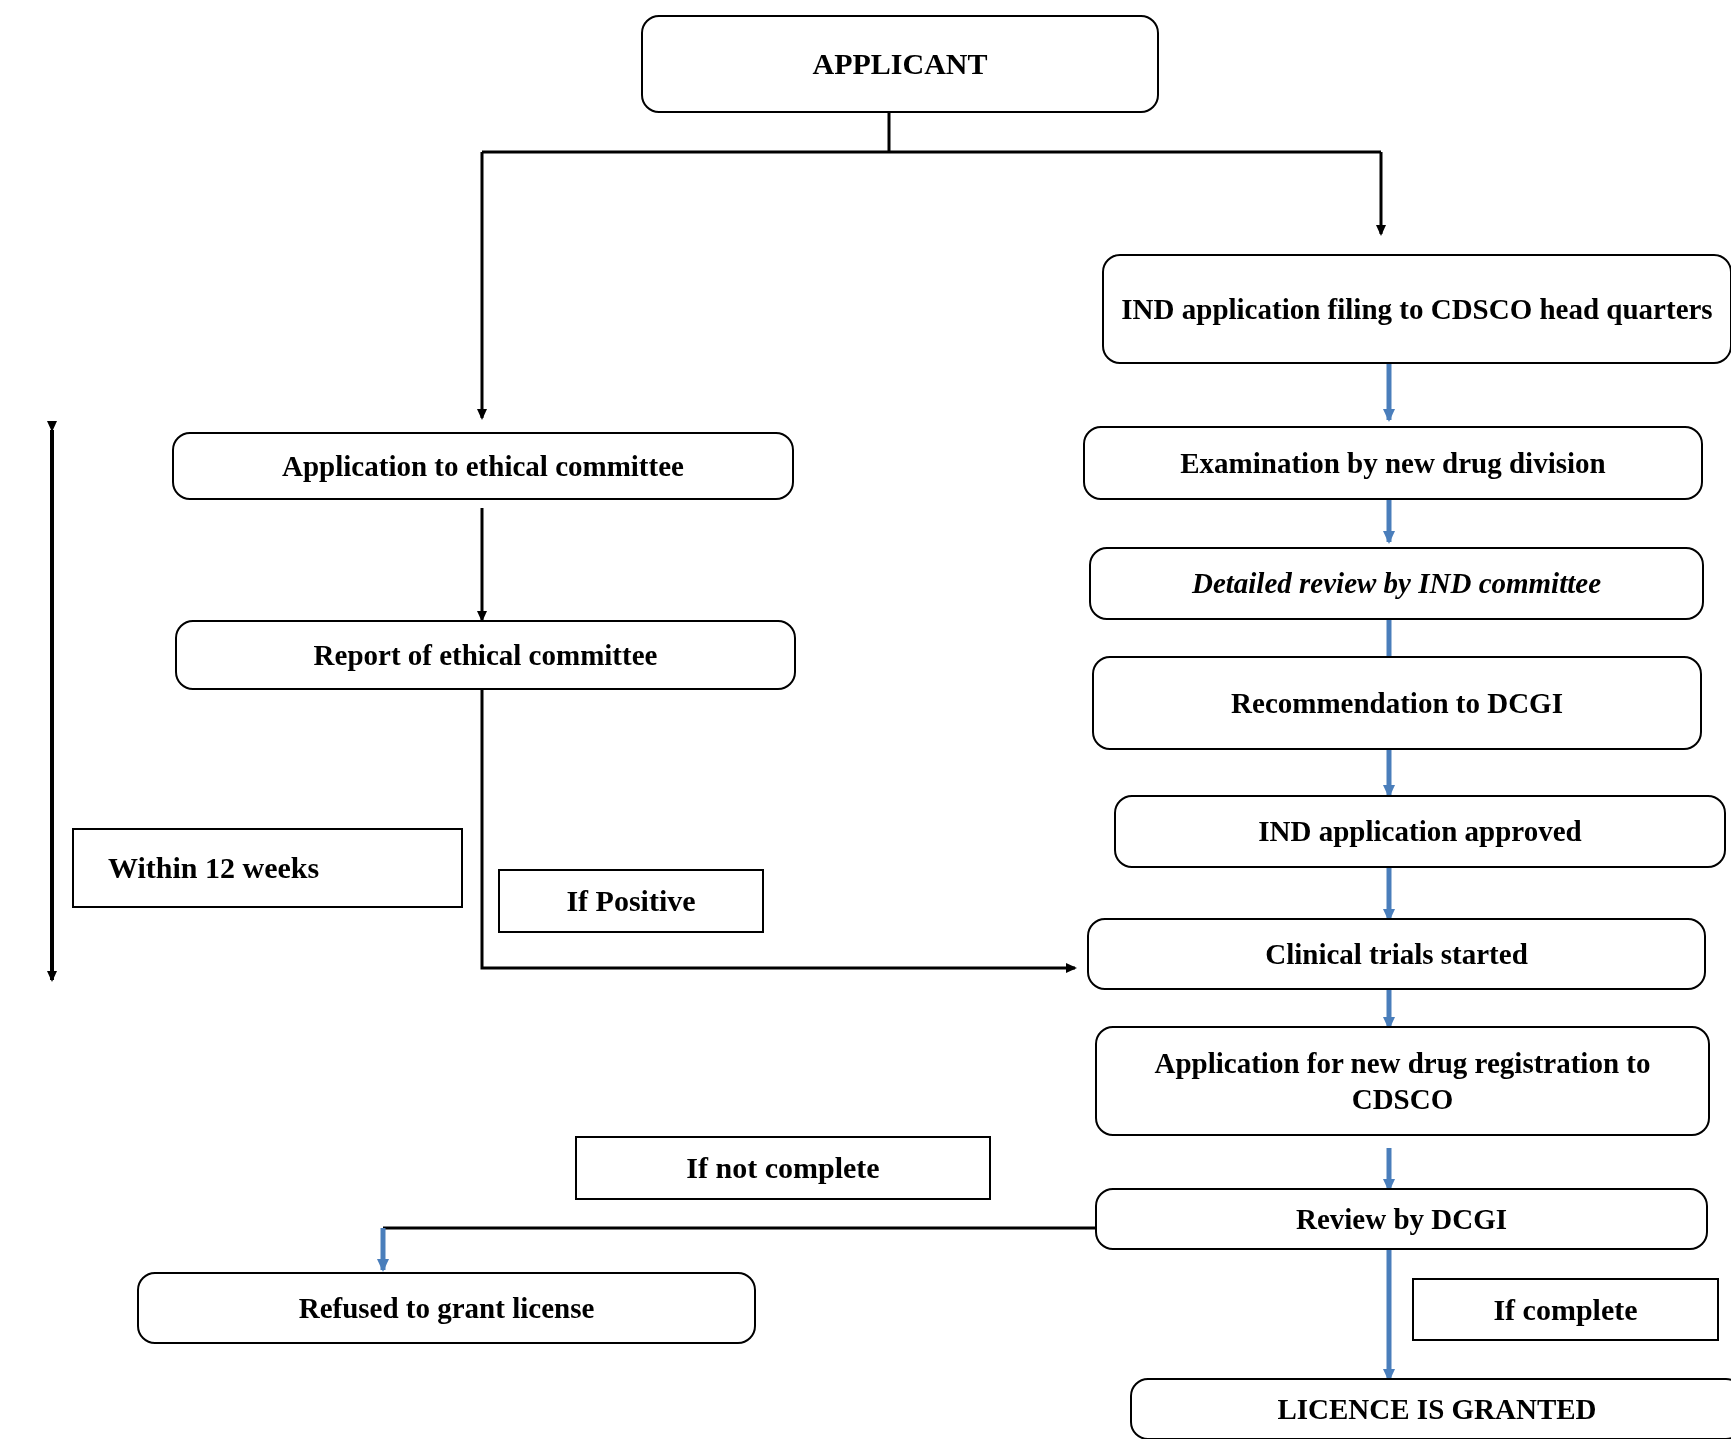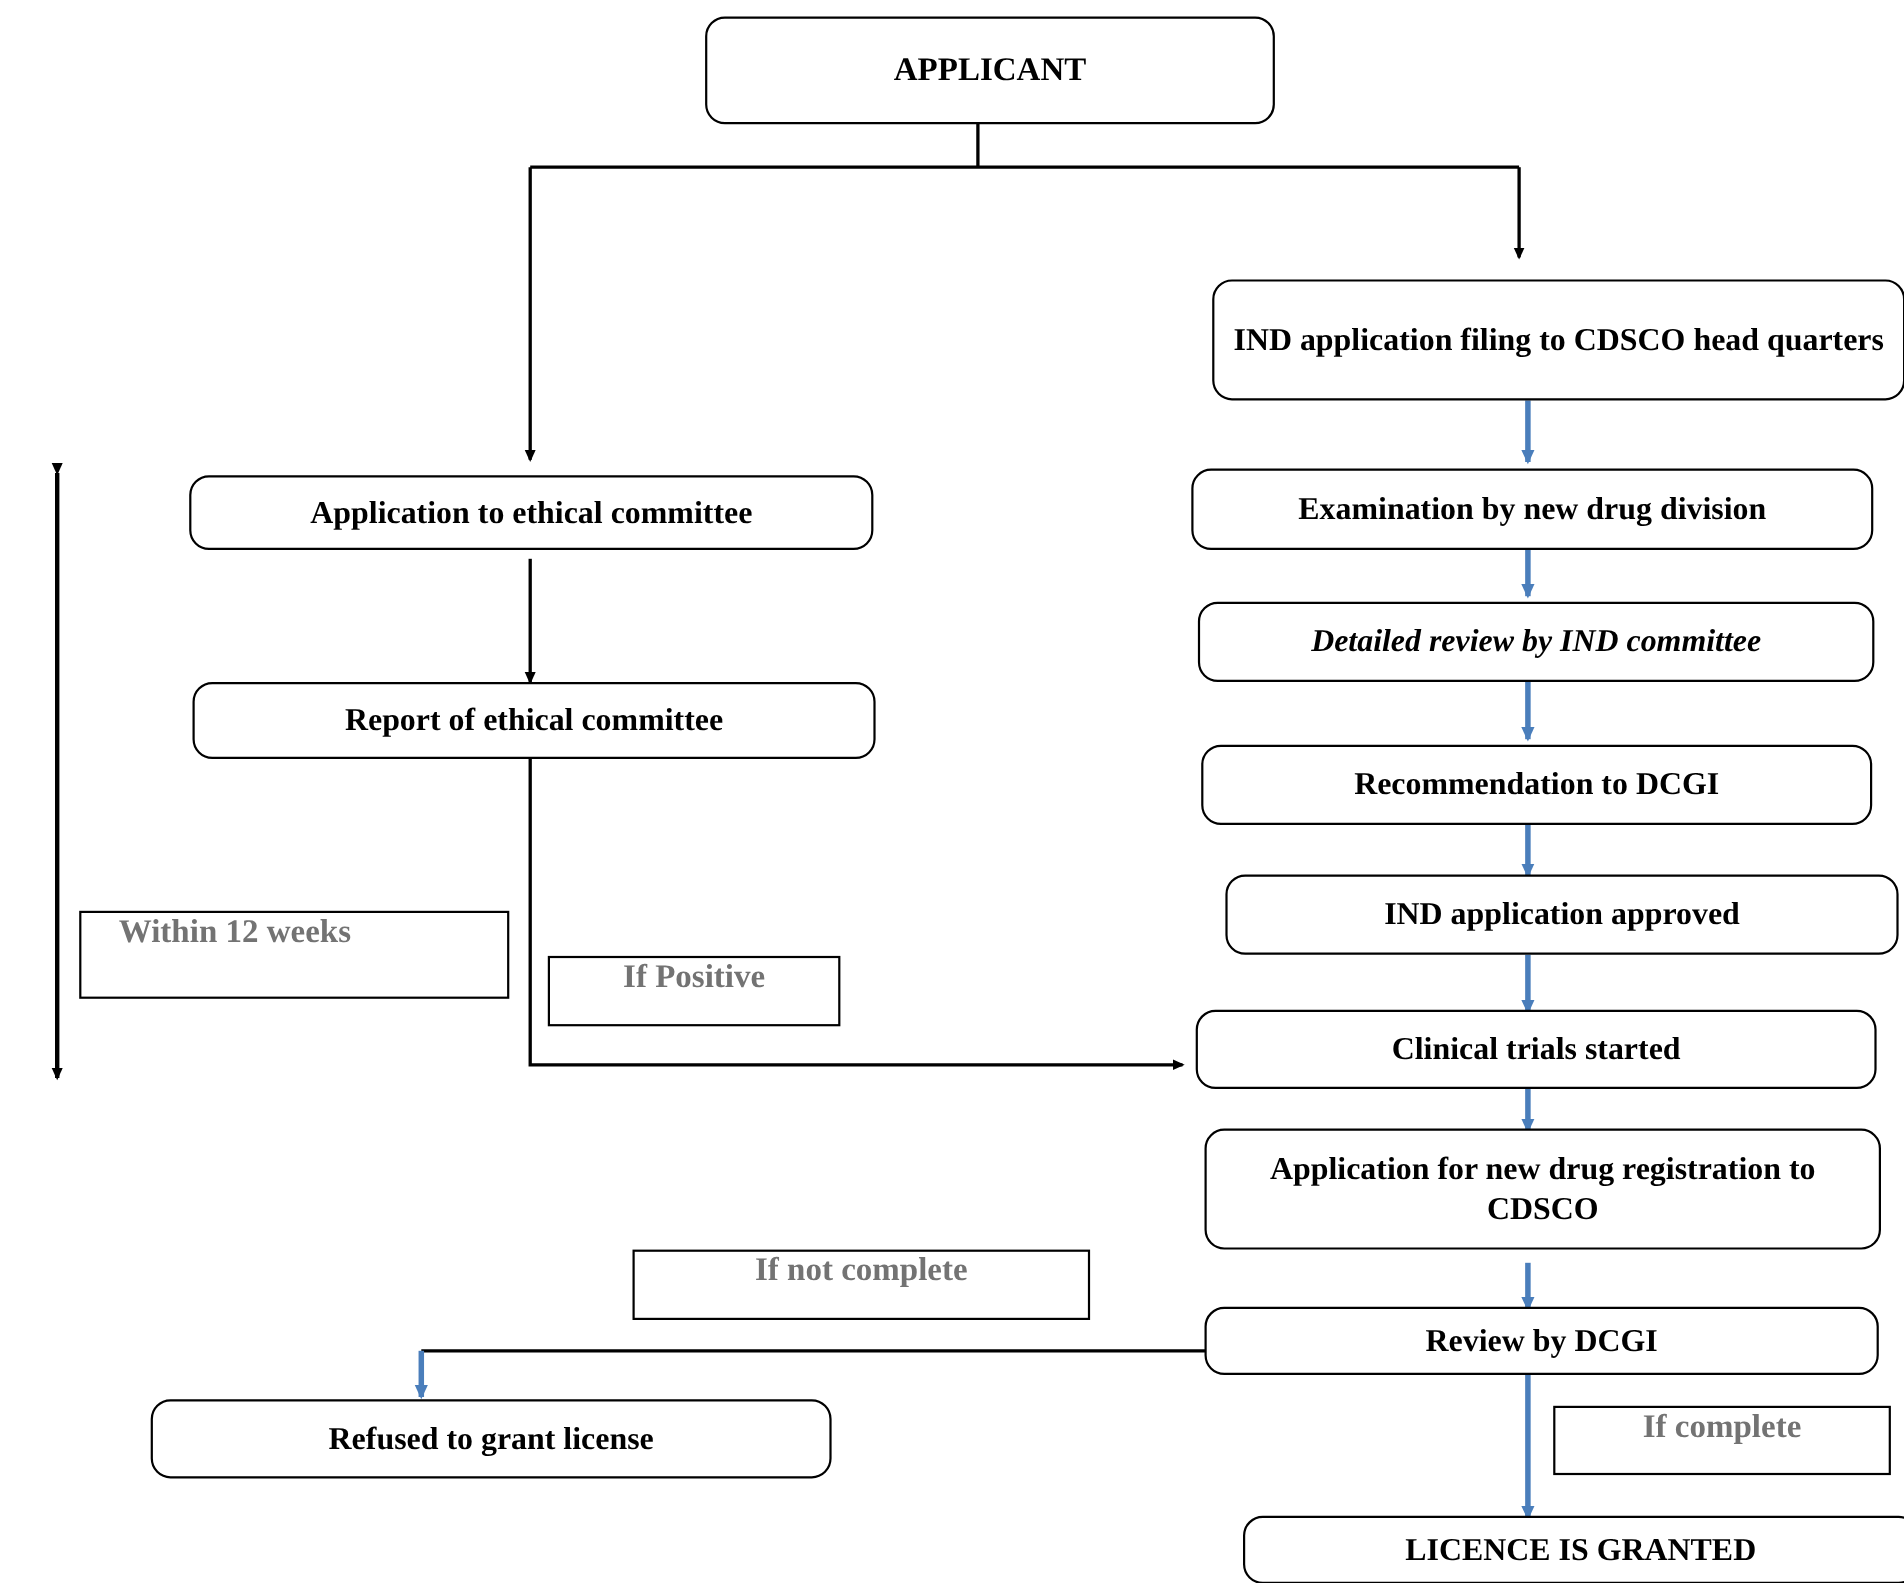--- a/index.html
+++ b/index.html
@@ -32,25 +32,25 @@
     line-height: 1.25;
     padding: 2px 10px;
   }
   .label-box {
     position: absolute;
     box-sizing: border-box;
     border: 2px solid #000000;
     border-radius: 0;
     background: #ffffff;
     display: flex;
-    align-items: flex-start;
+    align-items: center;
     justify-content: center;
     text-align: center;
     font-weight: bold;
-    color: #737373;
+    color: #000000;
   }
   .label-left {
     justify-content: flex-start;
     padding-left: 34px;
   }
   svg.edges {
     position: absolute;
     left: 0;
     top: 0;
     width: 1731px;
@@ -119,21 +119,21 @@
   </div>
 
   <div class="node fs-29" style="left:175px; top:620px; width:621px; height:70px;">
     <span>Report of ethical committee</span>
   </div>
 
   <div class="node fs-29" style="left:1089px; top:547px; width:615px; height:73px;font-style:italic;">
     <span>Detailed review by IND committee</span>
   </div>
 
-  <div class="node fs-29" style="left:1092px; top:677px; width:610px; height:73px;">
+  <div class="node fs-29" style="left:1092px; top:656px; width:610px; height:94px;">
     <span>Recommendation to DCGI</span>
   </div>
 
   <div class="node fs-29" style="left:1094px; top:795px; width:612px; height:73px;margin-left:20px;">
     <span>IND application approved</span>
   </div>
 
   <div class="node fs-29" style="left:1087px; top:918px; width:619px; height:72px;">
     <span>Clinical trials started</span>
   </div>

